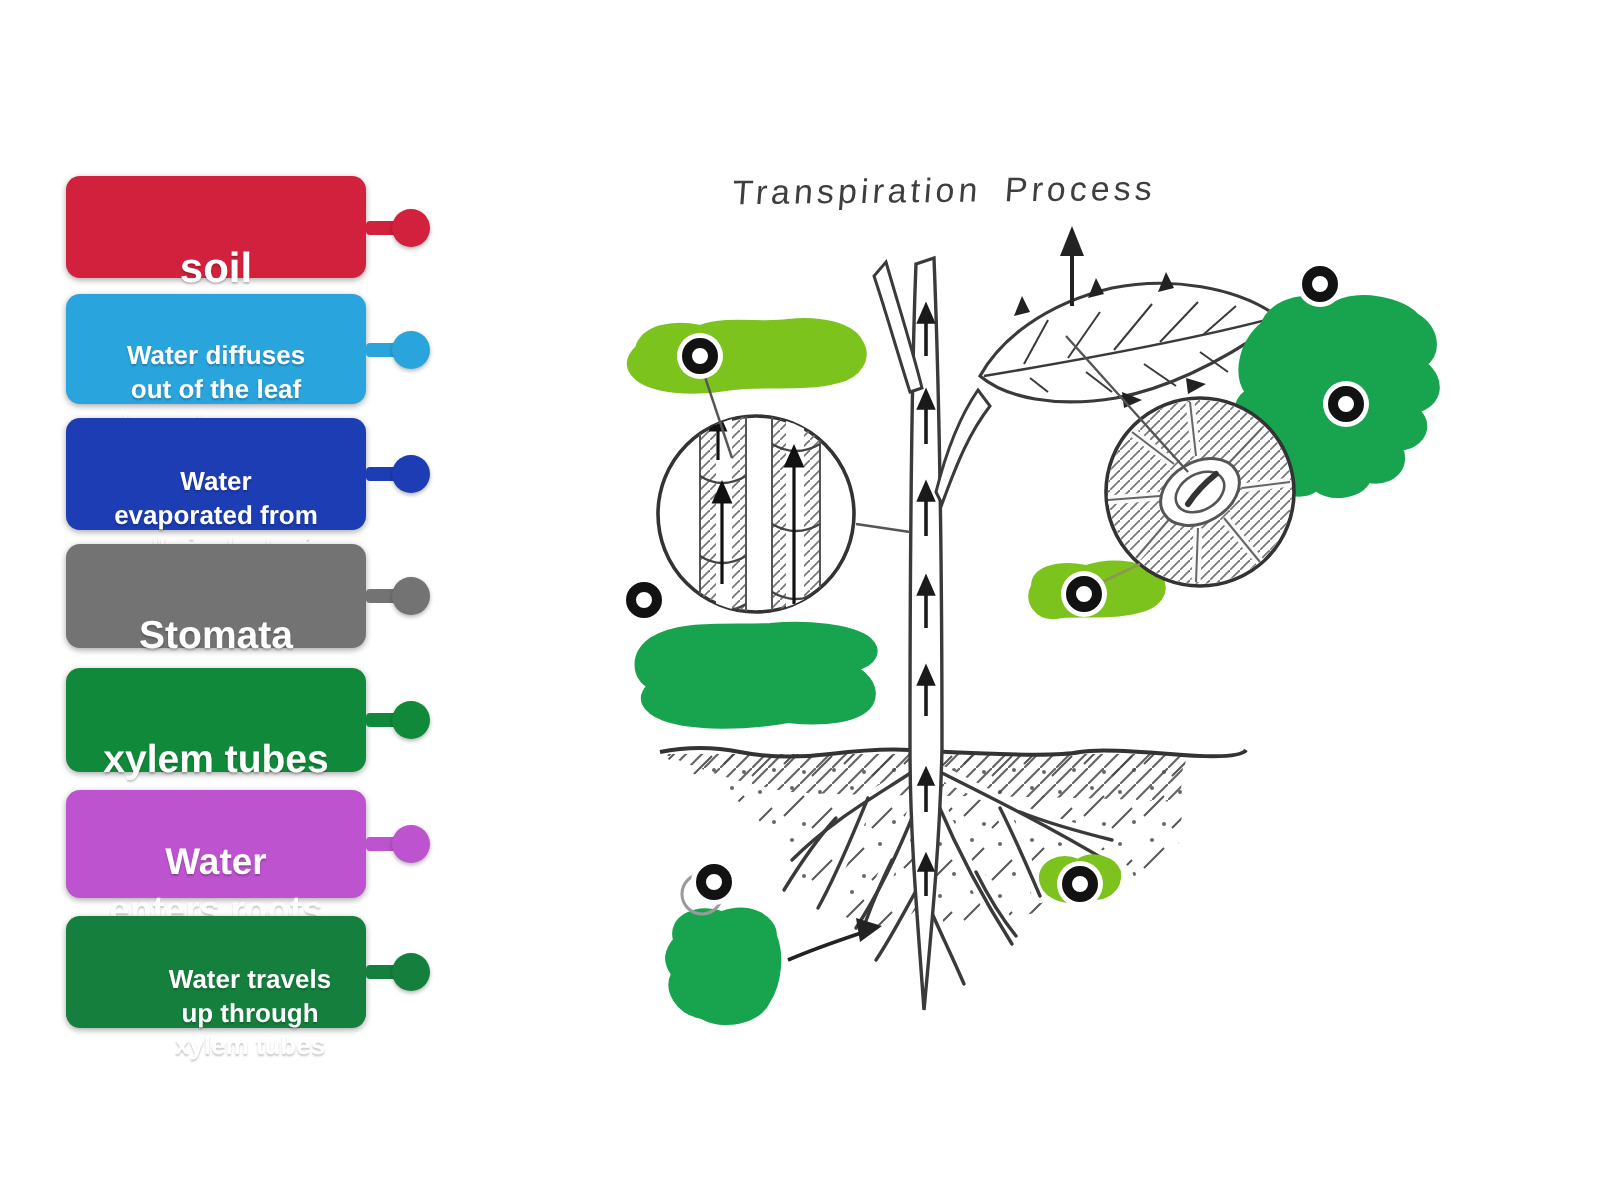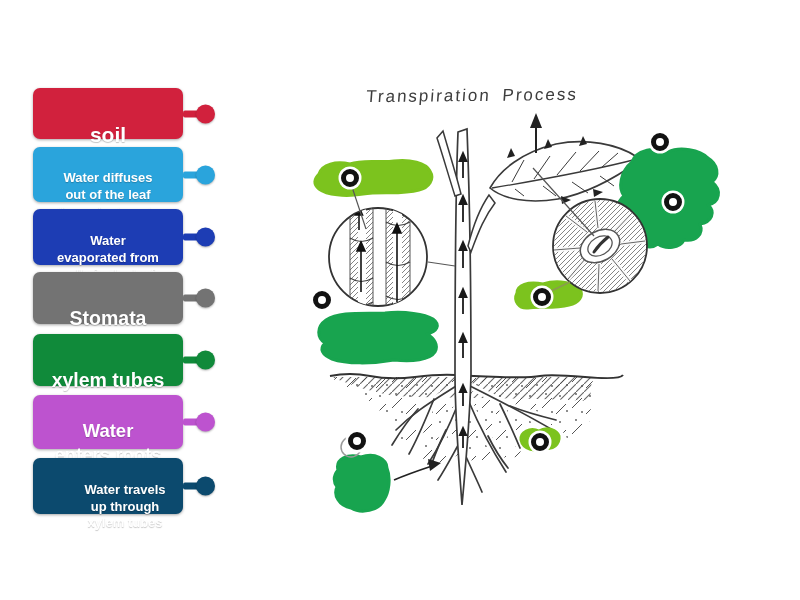--- a/index.html
+++ b/index.html
@@ -80,21 +80,21 @@
       <span class="txt">xylem tubes</span>
       <span class="stub"></span>
       <span class="knob"></span>
     </div>
     <div class="card size-md" id="card-6" style="background: rgb(189, 83, 207);">
       <span class="txt">Water
 enters roots</span>
       <span class="stub"></span>
       <span class="knob"></span>
     </div>
-    <div class="card size-sm" id="card-7" style="background: #0c4a6e; padding-left: 40px;">
+    <div class="card size-sm" id="card-7" style="background: #15803d; padding-left: 40px;">
       <span class="txt">Water travels
 up through
 xylem tubes</span>
       <span class="stub"></span>
       <span class="knob"></span>
     </div>
   </div>
 
   <div class="diagram-title">Transpiration Process</div>
 

